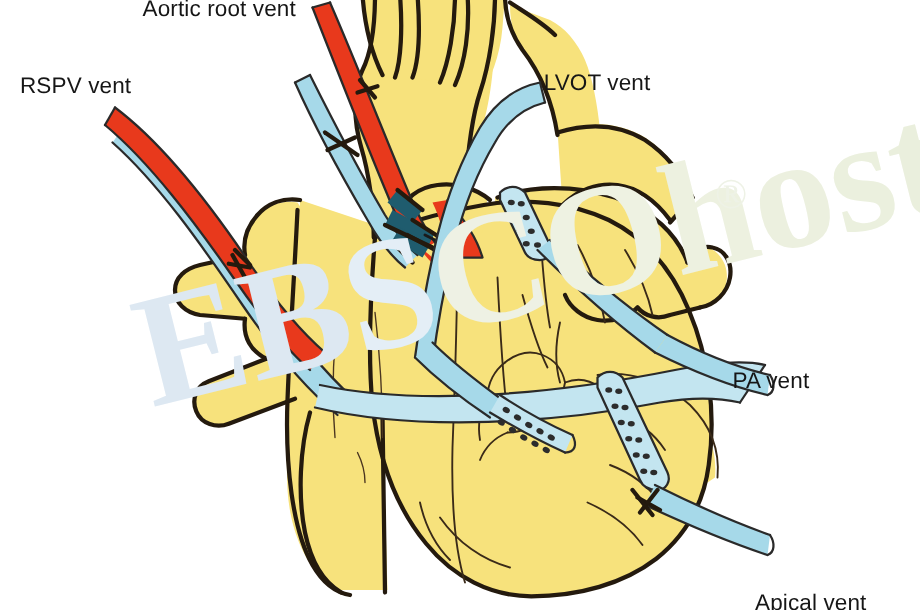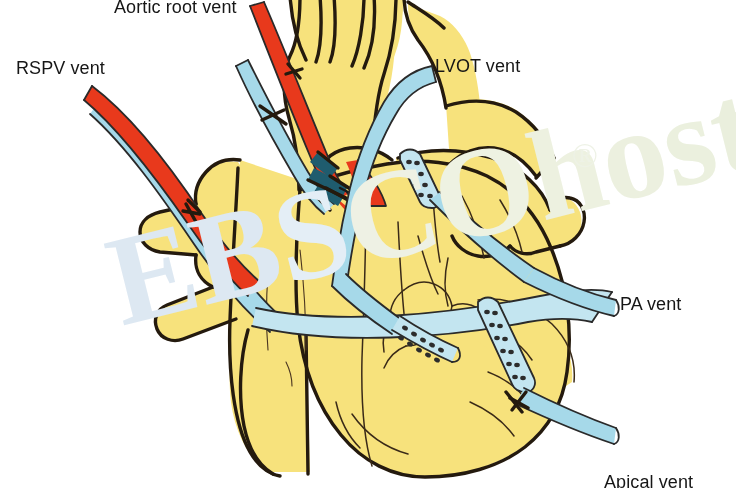--- a/index.html
+++ b/index.html
@@ -29,21 +29,21 @@
     position: absolute;
     font-family: "Liberation Sans", sans-serif;
     font-size: 18px;
     color: #161616;
     white-space: nowrap;
     letter-spacing: 0.1px;
   }
   #label-aortic-root { left: 114px; top: -3px; }
   #label-rspv       { left: 16px;  top: 58px; }
   #label-lvot       { left: 435px; top: 56px; }
-  #label-pa         { left: 620px; top: 294px; }
+  #label-pa         { left: 586px; top: 294px; }
   #label-apical     { left: 604px; top: 428px; margin-top: 44px; }
   .wm {
     position: absolute;
     pointer-events: none;
     user-select: none;
   }
   #watermark-ebsco {
     left: 96px;
     top: 222px;
     font-family: "Liberation Serif", serif;

